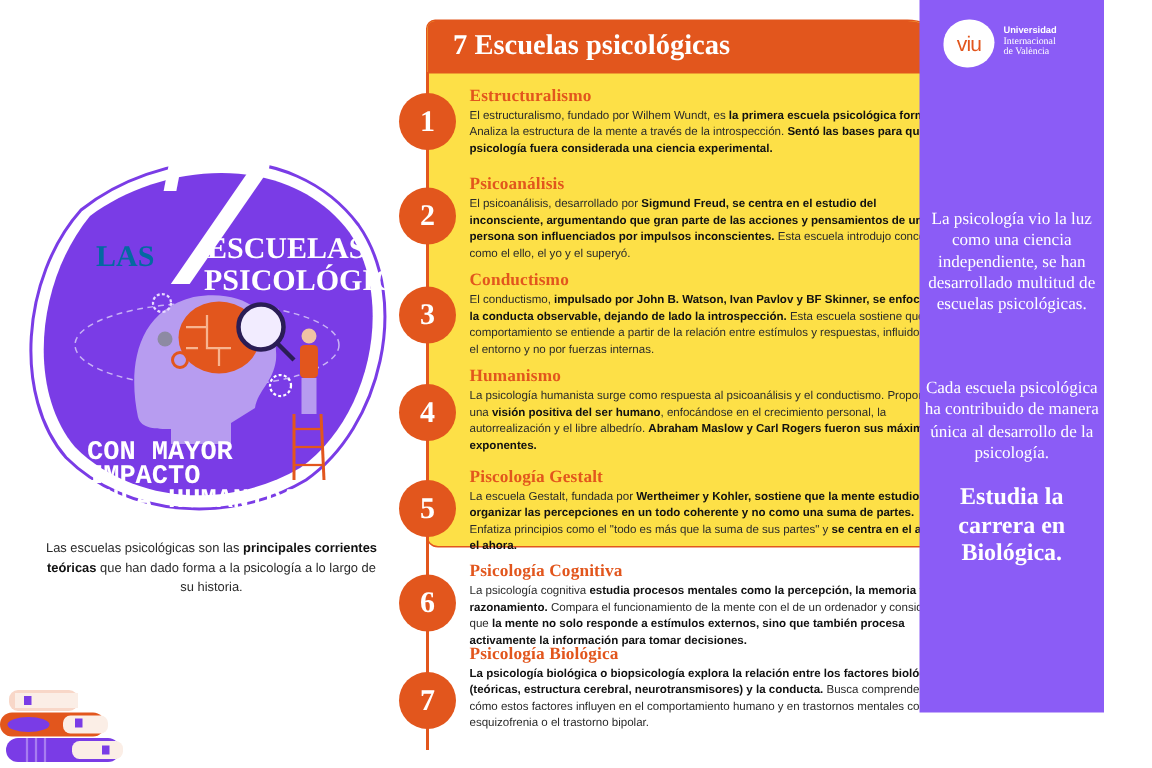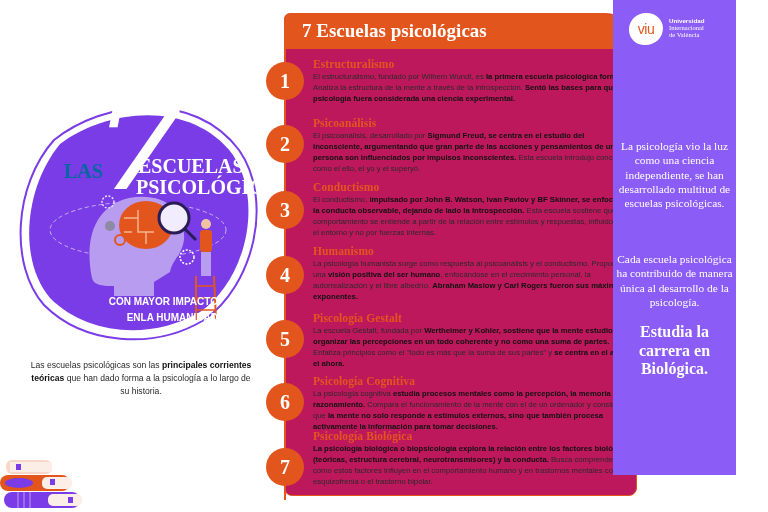--- a/index.html
+++ b/index.html
@@ -9,32 +9,32 @@
   
   .badge-wrap { position: absolute; left: 14px; top: 100px; width: 248px; height: 246px; }
   .badge-svg { position: absolute; left: 0; top: 0; }
   .big-seven { position: absolute; left: 82px; top: -18px; font-family: "DejaVu Serif", serif; font-weight: bold;
                font-size: 126px; line-height: 1; color: #ffffff; font-style: italic; letter-spacing: -4px; }
   .las { position: absolute; left: 50px; top: 60px; font-family: "Liberation Serif", serif; font-weight: bold;
          font-size: 20px; color: #0369a1; }
   .escuelas { position: absolute; left: 124px; top: 56px; font-family: "Liberation Serif", serif; font-weight: bold;
               font-size: 20px; color: #fff; line-height: 21px; }
   .escuelas div:nth-child(2) { margin-left: 0px; }
-  .badge-sub { position: absolute; left: 44px; top: 194px; width: 160px; text-align: right;
-               font-family: Liberation Sans, sans-serif; font-weight: bold; font-size: 10px; line-height: 16px; color: #fff; }
+  .badge-sub { position: absolute; left: 44px; top: 194px; width: 160px; text-align: left;
+               font-family: Liberation Mono, monospace; font-weight: bold; font-size: 18px; line-height: 16px; color: #fff; }
 
   .intro { position: absolute; left: 28px; top: 359px; width: 226px; text-align: center;
            font-size: 8.6px; line-height: 13px; color: #2a2a2a; }
   .intro b { font-weight: bold; color: #111; }
 
   .books { position: absolute; left: 0; top: 458px; }
 
   
-  .card { position: absolute; left: 284px; top: 13px; width: 353px; height: 483px;
-          border: 1.5px solid #e2561d; border-radius: 6px 32px 8px 8px; background: #be185d; overflow: hidden; }
+  .card { position: absolute; left: 284px; top: 13px; width: 353px; height: 352px;
+          border: 1.5px solid #e2561d; border-radius: 6px 32px 8px 8px; background: #fde047; overflow: hidden; }
   .card-header { height: 35px; background: #e2561d; padding: 6px 0 0 17px; }
   .card-title { font-family: "Liberation Serif", serif; font-weight: bold; font-size: 19px; color: #fff; }
 
   .timeline-line { position: absolute; left: 284px; top: 48px; width: 2px; height: 452px; background: #e2561d; }
   .num-circle { position: absolute; left: 266px; width: 38px; height: 38px; border-radius: 50%;
                 background: #e2561d; color: #fff; font-family: "Liberation Serif", serif; font-weight: bold;
                 font-size: 20px; display: flex; align-items: center; justify-content: center; }
 
   .school { position: absolute; left: 313px; width: 320px; }
   .school-title { font-family: "Liberation Serif", serif; font-weight: bold; font-size: 11.5px;

